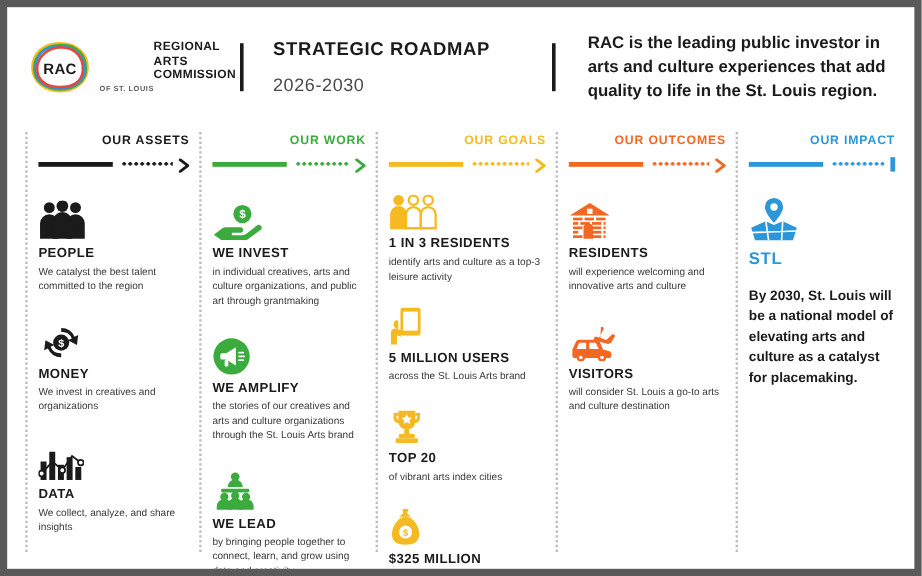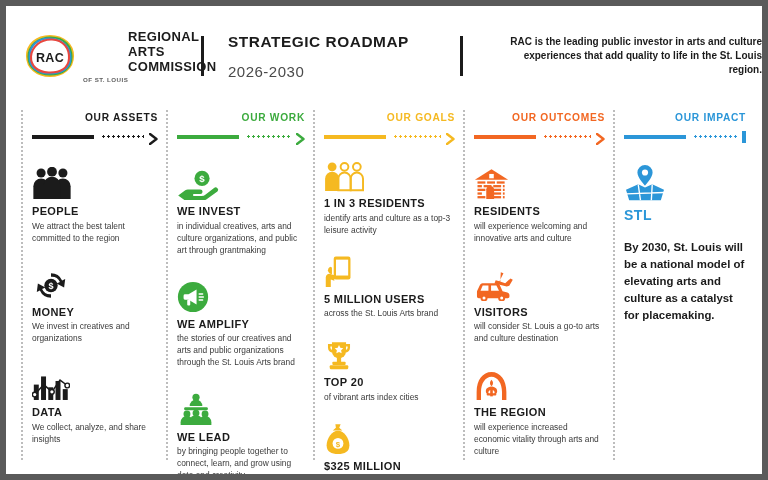--- a/index.html
+++ b/index.html
@@ -22,40 +22,40 @@
     position:absolute;left:0;top:0;width:756px;height:100px;
     display:flex;align-items:center;
   }
   .logo-block{
     width:195px;display:flex;align-items:center;gap:7px;padding-left:18px;
     box-sizing:border-box;
   }
   .logo-mark{width:52px;height:46px;flex:0 0 52px;}
   .logo-text{line-height:1.16;}
   .logo-l1,.logo-l2{
-    font-size:13px;font-weight:bold;letter-spacing:.32px;color:#1b1b1b;
+    font-size:10px;font-weight:bold;letter-spacing:.32px;color:#1b1b1b;
     text-transform:uppercase;
     padding-left:45px;
   }
   .logo-l3{
     font-size:6.2px;font-weight:bold;letter-spacing:.45px;color:#5e5e5e;
     text-transform:uppercase;margin-top:1.5px;
   }
   .vrule{width:3px;height:40px;background:#1b1b1b;flex:0 0 3px;}
   .title-block{padding:0 0 0 24px;width:257px;box-sizing:border-box;}
   .title-main{
     font-size:15.4px;font-weight:bold;letter-spacing:.55px;color:#1b1b1b;
     text-transform:uppercase;white-space:nowrap;
   }
   .title-sub{
     font-size:15px;color:#4a4a4a;letter-spacing:.5px;margin-top:12px;
   }
   .mission{
-    padding-left:44px;width:300px;box-sizing:border-box;
-    font-size:10px;font-weight:bold;line-height:1.42;color:#1b1b1b;text-align:right;
+    padding-left:27px;width:300px;box-sizing:border-box;
+    font-size:14px;font-weight:bold;line-height:1.42;color:#1b1b1b;
   }
 
   
   .cols{position:absolute;left:0;top:100px;width:756px;height:368px;}
   .col{
     position:absolute;top:0;height:368px;box-sizing:border-box;
     padding-right:8px;
   }
   .col-sep{
     position:absolute;top:4px;width:0;height:350px;
@@ -157,21 +157,21 @@
           <svg viewBox="0 0 44 36" width="40" height="33" fill="#1b1b1b">
             <circle cx="10" cy="6.5" r="5"></circle>
               <circle cx="22" cy="5" r="5.4"></circle>
               <circle cx="34" cy="6.5" r="5"></circle>
             <path d="M1.5 35 V21 a8.5 8.5 0 0 1 17 0 V35 Z"></path>
             <path d="M25.5 35 V21 a8.5 8.5 0 0 1 17 0 V35 Z"></path>
             <path d="M13 35 V19.5 a9 9 0 0 1 18 0 V35 Z"></path>
           </svg>
         </div>
         <div class="item-title">PEOPLE</div>
-        <div class="item-desc">We attract the best talent committed to the region</div>
+        <div class="item-desc">We catalyst the best talent committed to the region</div>
       </div>
 
       <div class="item">
         <div class="icon-wrap">
           <svg viewBox="0 0 42 34" width="38" height="31" fill="#1b1b1b">
             <path d="M21 3.5 a13.5 13.5 0 0 1 12.3 8 l3.4-1.6 -1.2 9.2 -8.3-4.2 3.6-1.7 A9.8 9.8 0 0 0 21 7.3 Z"></path>
             <path d="M21 30.5 a13.5 13.5 0 0 1 -12.3-8 l-3.4 1.6 1.2-9.2 8.3 4.2 -3.6 1.7 A9.8 9.8 0 0 0 21 26.7 Z"></path>
             <circle cx="21" cy="17" r="7.4"></circle>
             <text x="21" y="21" font-family="Liberation Sans, sans-serif" font-size="10" font-weight="bold" text-anchor="middle" fill="#ffffff">$</text>
           </svg>
@@ -226,21 +226,21 @@
       <div class="item">
         <div class="icon-wrap">
           <svg viewBox="0 0 36 36" width="32" height="32">
             <circle cx="18" cy="18" r="17" fill="#3cab3e"></circle>
             <path d="M9 15 h4 l9-5.5 v17 L13 21 H9 a1.6 1.6 0 0 1 -1.6-1.6 v-2.8 A1.6 1.6 0 0 1 9 15 Z" fill="#ffffff"></path>
             <rect x="11.5" y="21" width="3.4" height="6.5" rx="1.2" fill="#ffffff"></rect>
             <path d="M25 14.5 h3.8 M25 18 h4.6 M25 21.5 h3.8" stroke="#ffffff" stroke-width="1.7" stroke-linecap="round"></path>
           </svg>
         </div>
         <div class="item-title">WE AMPLIFY</div>
-        <div class="item-desc">the stories of our creatives and arts and public organizations through the St. Louis Arts brand</div>
+        <div class="item-desc">the stories of our creatives and arts and culture organizations through the St. Louis Arts brand</div>
       </div>
 
       <div class="item">
         <div class="icon-wrap">
           <svg viewBox="0 0 42 36" width="38" height="33" fill="#3cab3e">
             <circle cx="21" cy="4.5" r="4"></circle>
             <path d="M14 14 a7 7 0 0 1 14 0 Z"></path>
             <rect x="8" y="15.5" width="26" height="3.4" rx="1.2"></rect>
             <circle cx="11" cy="23" r="3.8"></circle>
               <circle cx="21" cy="22" r="3.8"></circle>
@@ -381,34 +381,20 @@
             <circle cx="11" cy="30.5" r="4" fill="#f26722"></circle>
               <circle cx="11" cy="30.5" r="1.7" fill="#ffffff"></circle>
             <circle cx="31" cy="30.5" r="4" fill="#f26722"></circle>
               <circle cx="31" cy="30.5" r="1.7" fill="#ffffff"></circle>
           </svg>
         </div>
         <div class="item-title">VISITORS</div>
         <div class="item-desc">will consider St. Louis a go-to arts and culture destination</div>
       </div>
 
-      <div class="item">
-        <div class="icon-wrap">
-          <svg viewBox="0 0 40 36" width="35" height="32" fill="#f26722">
-            <path d="M3 35 V26 C3 12 10 3 20 3 s17 9 17 23 v9 h-5 v-9 C32 16 27 8.5 20 8.5 S8 16 8 26 v9 Z"></path>
-            <path d="M20 12 c2.4 2.6 2.4 5 0 7.4 -2.4-2.4-2.4-4.8 0-7.4 Z"></path>
-            <path d="M20 20 c4 0 6.5 2 6.5 5 0 2.6-2 4.2-4.2 3.6 1.2-.8 1.6-2 1-3.2 -.7-1.4-2-1.8-3.3-1.8 Z"></path>
-            <path d="M20 20 c-4 0-6.5 2-6.5 5 0 2.6 2 4.2 4.2 3.6 -1.2-.8-1.6-2-1-3.2 .7-1.4 2-1.8 3.3-1.8 Z"></path>
-            <rect x="18.5" y="20" width="3" height="11"></rect>
-            <rect x="14.5" y="27.5" width="11" height="2.4" rx="1"></rect>
-          </svg>
-        </div>
-        <div class="item-title">THE REGION</div>
-        <div class="item-desc">will experience increased economic vitality through arts and culture</div>
-      </div>
     </div>
 
     <div class="col" style="left:618px;width:130px;color:#2b96d8">
       <div class="col-head">OUR IMPACT</div>
       <div class="rule-row">
         <span class="rule-solid" style="background:#2b96d8"></span>
         <span class="rule-dots"></span>
         <span class="rule-bar" style="background:#2b96d8"></span>
       </div>
 

